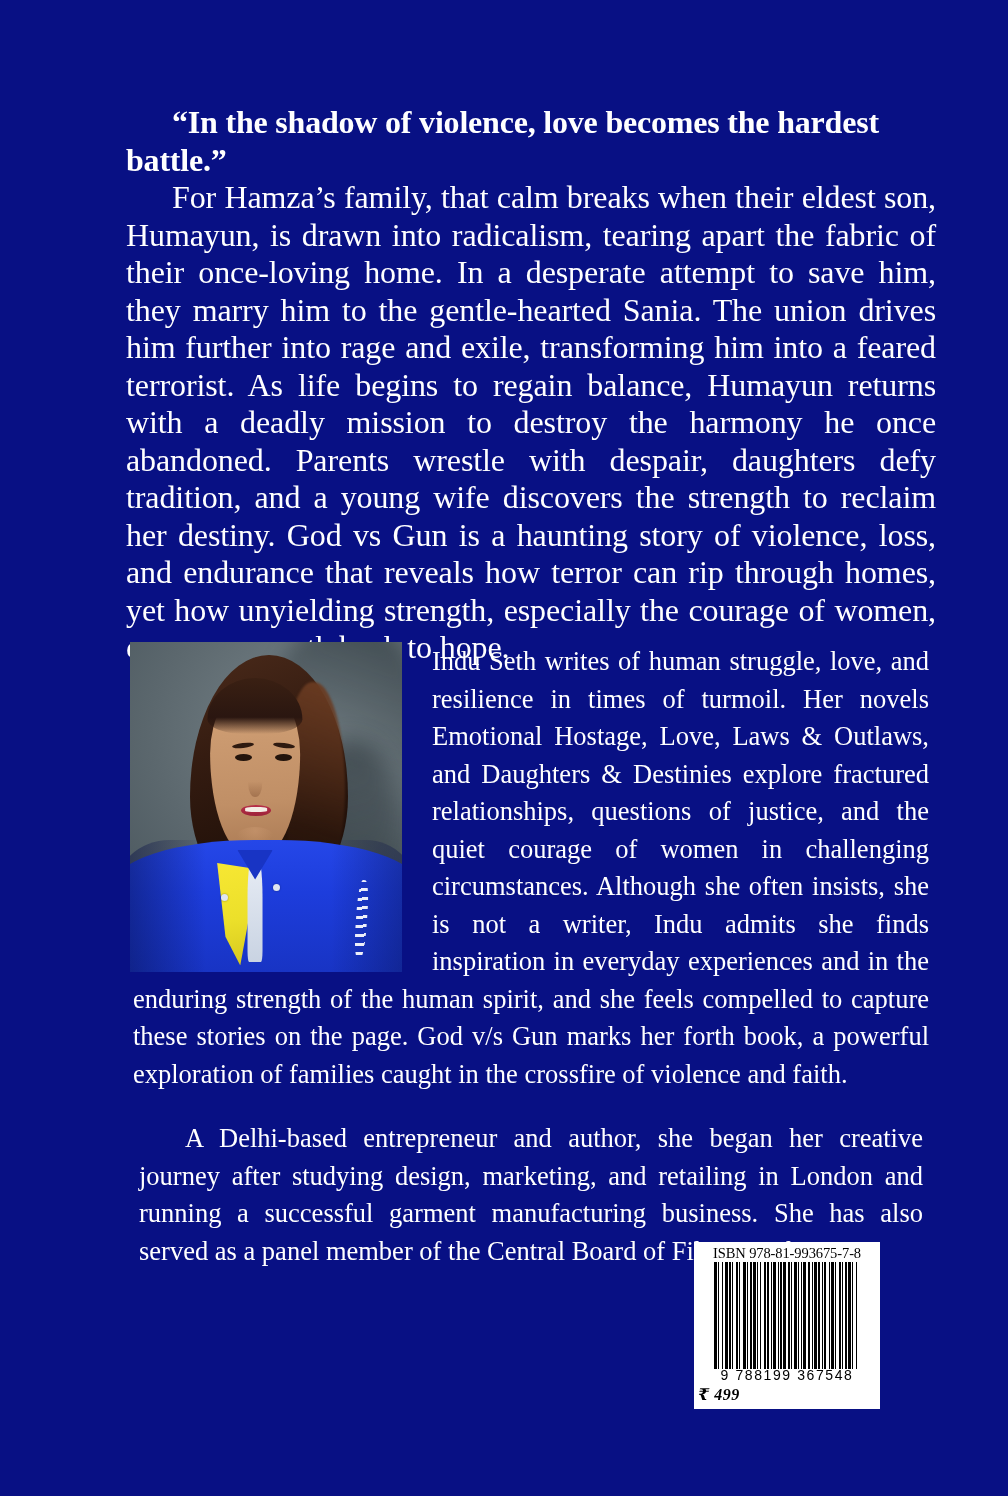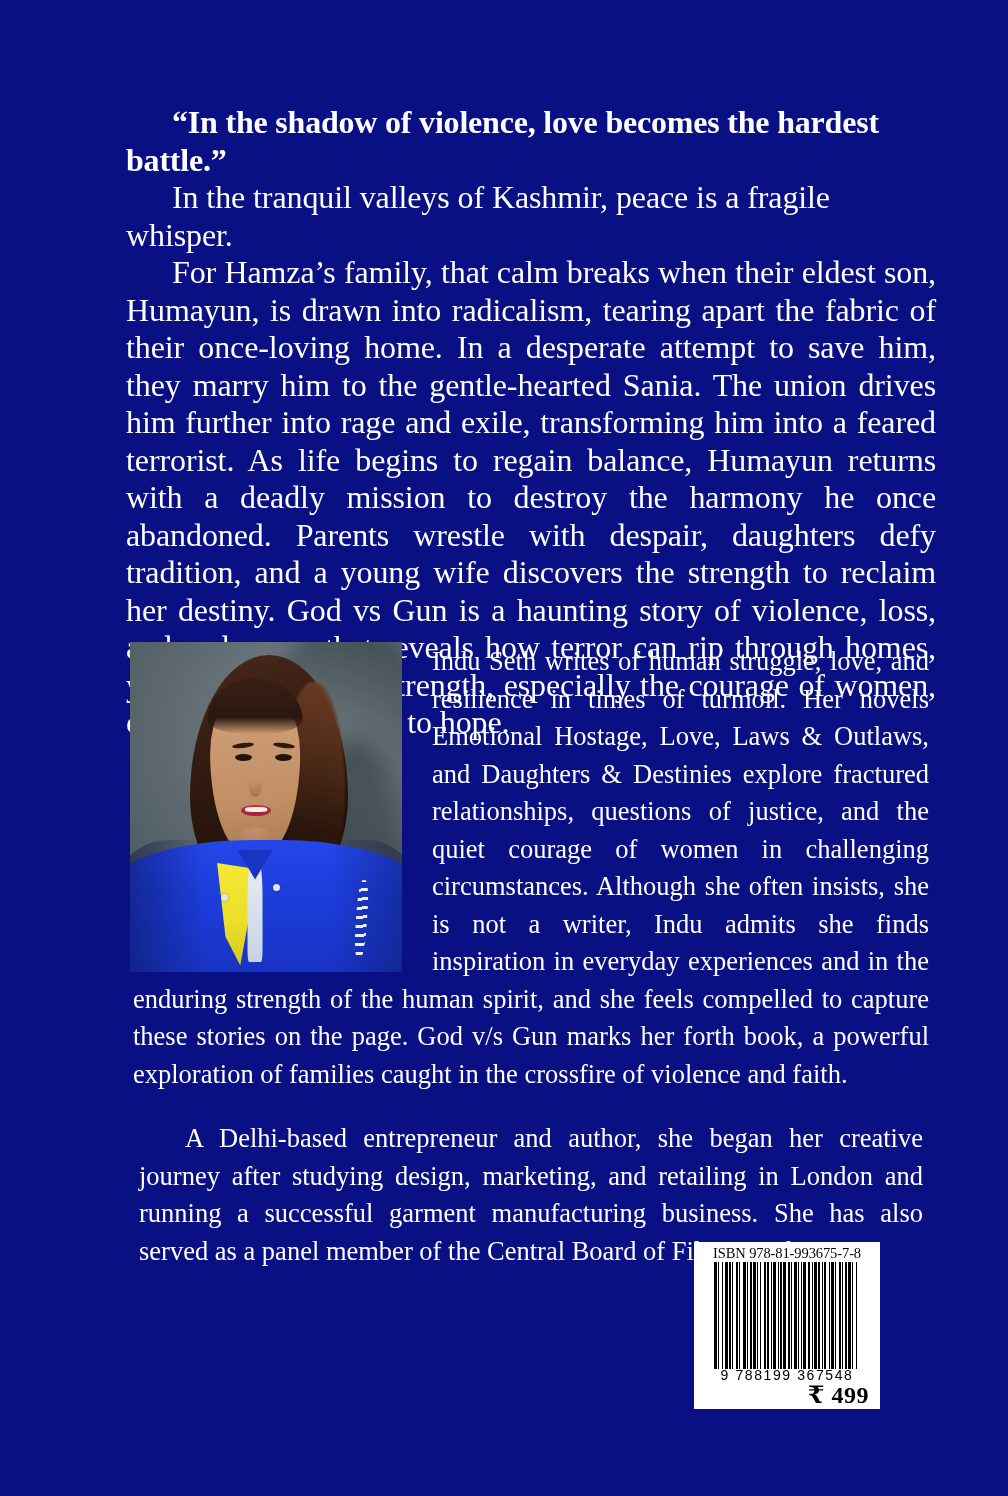--- a/index.html
+++ b/index.html
@@ -328,36 +328,35 @@
   .bar { background: #000; }
   .barcode-digits {
     font-size: 14px;
     letter-spacing: 1.6px;
     text-align: center;
     line-height: 15px;
     font-family: "Liberation Sans", sans-serif;
     margin-top: -1px;
   }
   .price {
-    text-align: right;
+    font-style: italic;
     font-weight: bold;
-    font-size: 24px;
+    font-size: 16px;
     line-height: 24px;
     padding-right: 7px;
     letter-spacing: 0.5px;
   }
 </style>
 </head>
 <body>
 
 <div class="cover">
 
   <div class="synopsis">
     <p class="syn-quote">“In the shadow of violence, love becomes the hardest battle.”</p>
-    <p class="syn-line2">In the tranquil valleys of Kashmir, peace is a fragile whisper.</p>
     <p class="syn-body">For Hamza’s family, that calm breaks when their eldest son, Humayun, is drawn into radicalism, tearing apart the fabric of their once-loving home. In a desperate attempt to save him, they marry him to the gentle-hearted Sania. The union drives him further into rage and exile, transforming him into a feared terrorist. As life begins to regain balance, Humayun returns with a deadly mission to destroy the harmony he once abandoned. Parents wrestle with despair, daughters defy tradition, and a young wife discovers the strength to reclaim her destiny. God vs Gun is a haunting story of violence, loss, and endurance that reveals how terror can rip through homes, yet how unyielding strength, especially the courage of women, can carve a path back to hope.</p>
   </div>
 
   <div class="author-section">
 
     <div class="author-photo">
       <div class="photo-bg"></div>
       <div class="photo-bg-streak"></div>
       <div class="photo-bg-streak2"></div>
 

